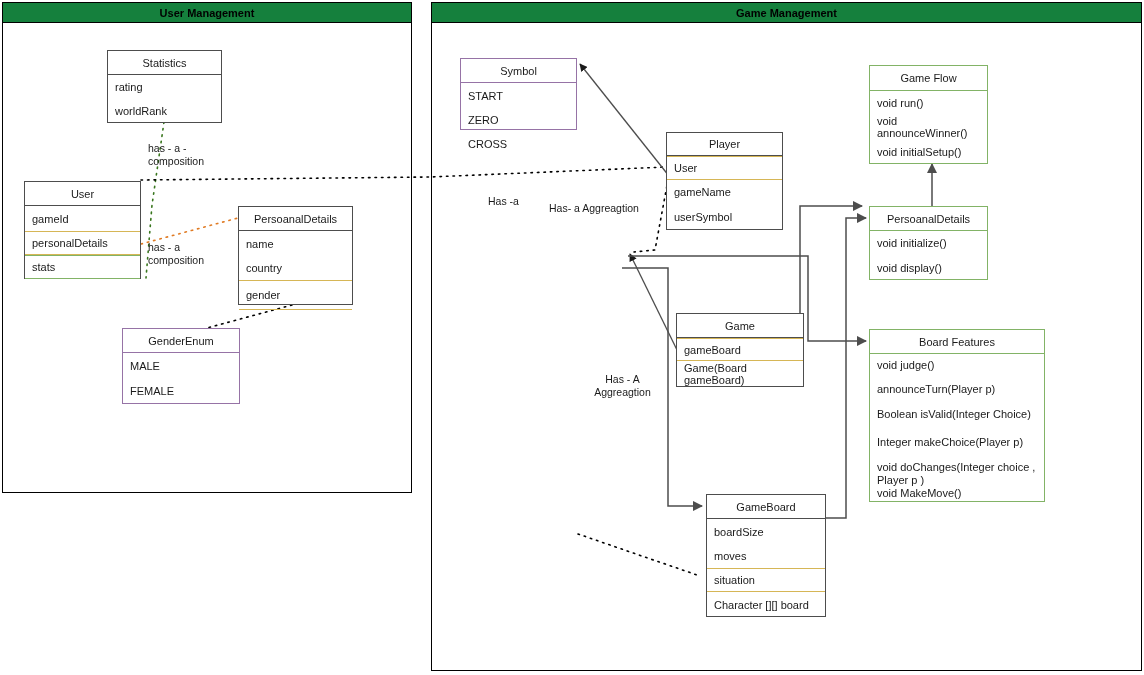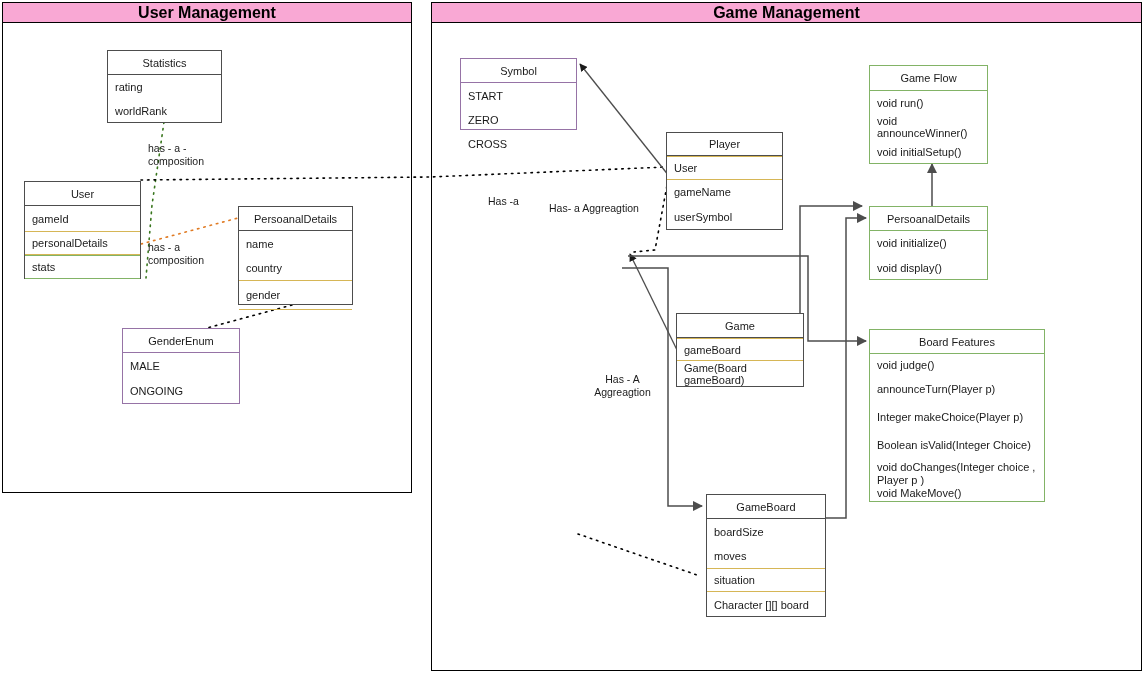--- a/index.html
+++ b/index.html
@@ -20,26 +20,26 @@
     background:#ffffff;
     border:1.5px solid #000000;
     box-sizing:border-box;
   }
   .package-title{
     position:absolute;
     left:0;right:0;top:0;
     height:20px;
     line-height:20px;
     text-align:center;
-    font-size:16px;
+    font-size:11px;
     font-weight:bold;
     color:#000;
     border-bottom:1.5px solid #000;
     box-sizing:border-box;
-    background:#f9a8d4;
+    background:#15803d;
   }
   
   .uml{
     position:absolute;
     box-sizing:border-box;
     background:#ffffff;
     border:1px solid #4d4d4d;
     z-index:5;
   }
   .uml .hdr{
@@ -191,21 +191,21 @@
       <div class="row" style="height:25px;">name</div>
       <div class="row" style="height:24px;">country</div>
       <div class="row row-yellow" style="height:30px;">gender</div>
     </div>
   </div>
 
   <div class="uml bd-purple" style="left:122px; top:328px; width:118px; height:76px;">
     <div class="hdr fill-purple" style="height:24px;">GenderEnum</div>
     <div class="body">
       <div class="row" style="height:25px;">MALE</div>
-      <div class="row" style="height:25px;">ONGOING</div>
+      <div class="row" style="height:25px;">FEMALE</div>
     </div>
   </div>
 
   <div class="uml bd-purple" style="left:460px; top:58px; width:117px; height:72px;">
     <div class="hdr fill-purple" style="height:24px;">Symbol</div>
     <div class="body">
       <div class="row" style="height:25px;">START</div>
       <div class="row" style="height:24px;">ZERO</div>
       <div class="row" style="height:24px;">CROSS</div>
     </div>
@@ -255,22 +255,22 @@
       <div class="row" style="height:24px;">void initialize()</div>
       <div class="row" style="height:25px;">void display()</div>
     </div>
   </div>
 
   <div class="uml bd-green" style="left:869px; top:329px; width:176px; height:173px;">
     <div class="hdr fill-green" style="height:24px;">Board Features</div>
     <div class="body">
       <div class="row" style="height:22px;">void judge()</div>
       <div class="row" style="height:25px;">announceTurn(Player p)</div>
+      <div class="row" style="height:25px;">Boolean isValid(Integer Choice)</div>
       <div class="row" style="height:31px;">Integer makeChoice(Player p)</div>
-      <div class="row" style="height:25px;">Boolean isValid(Integer Choice)</div>
       <div class="row multi" style="height:26px;">void doChanges(Integer choice ,
 Player p )</div>
       <div class="row" style="height:19px;">void MakeMove()</div>
     </div>
   </div>
 
   <div class="edge-label" style="left:148px; top:142px; width:92px; text-align:left;">has - a -
 composition</div>
 
   <div class="edge-label" style="left:148px; top:241px; width:92px; text-align:left;">has - a

